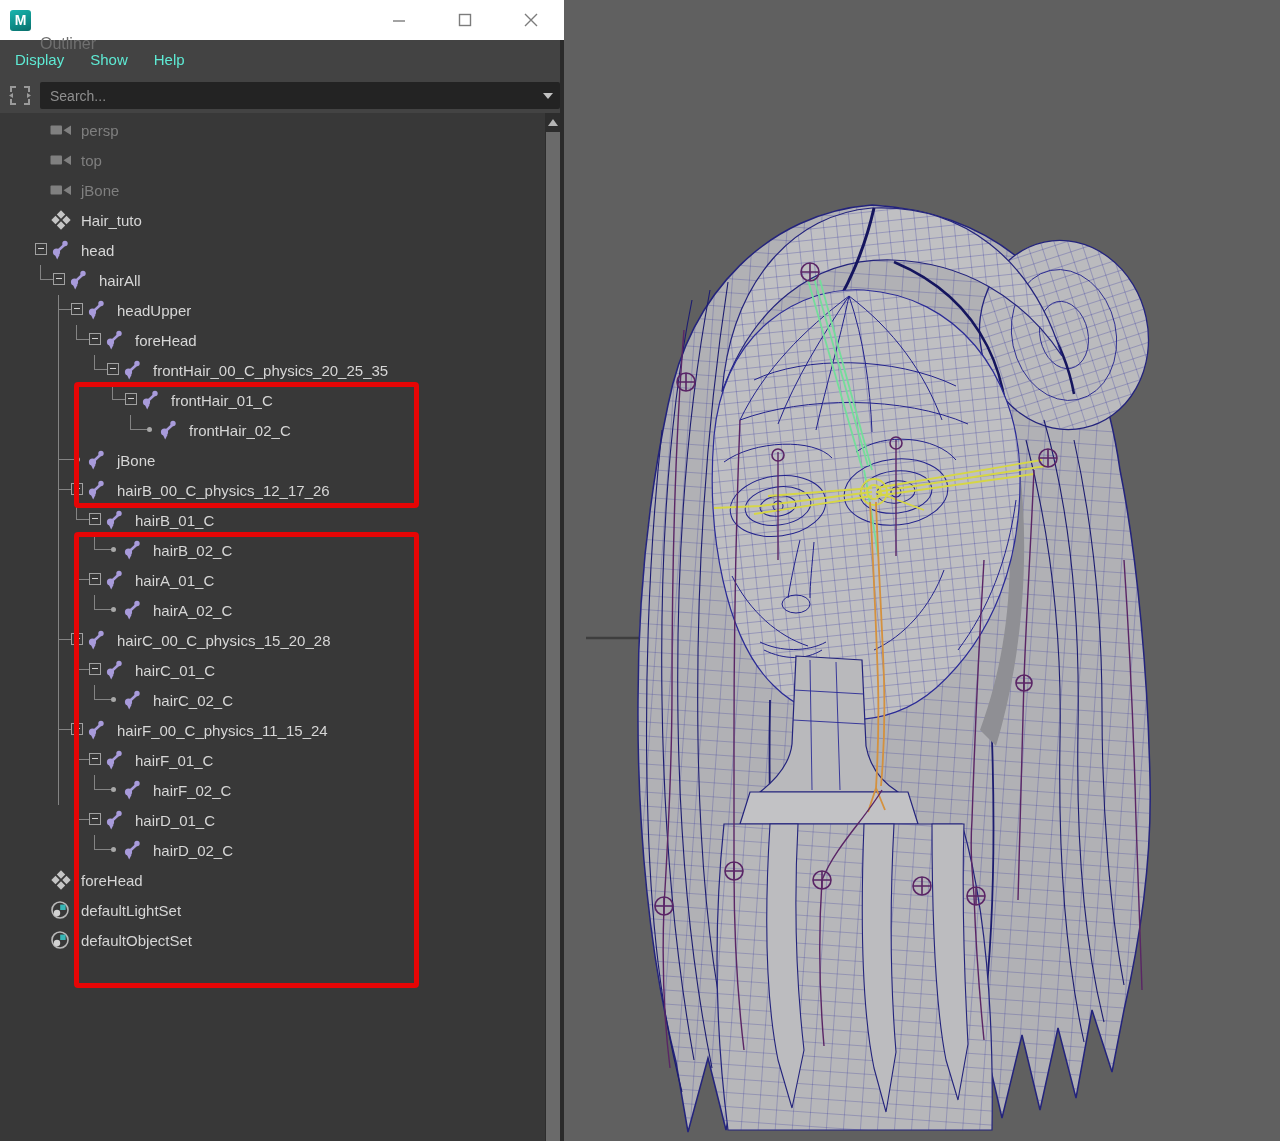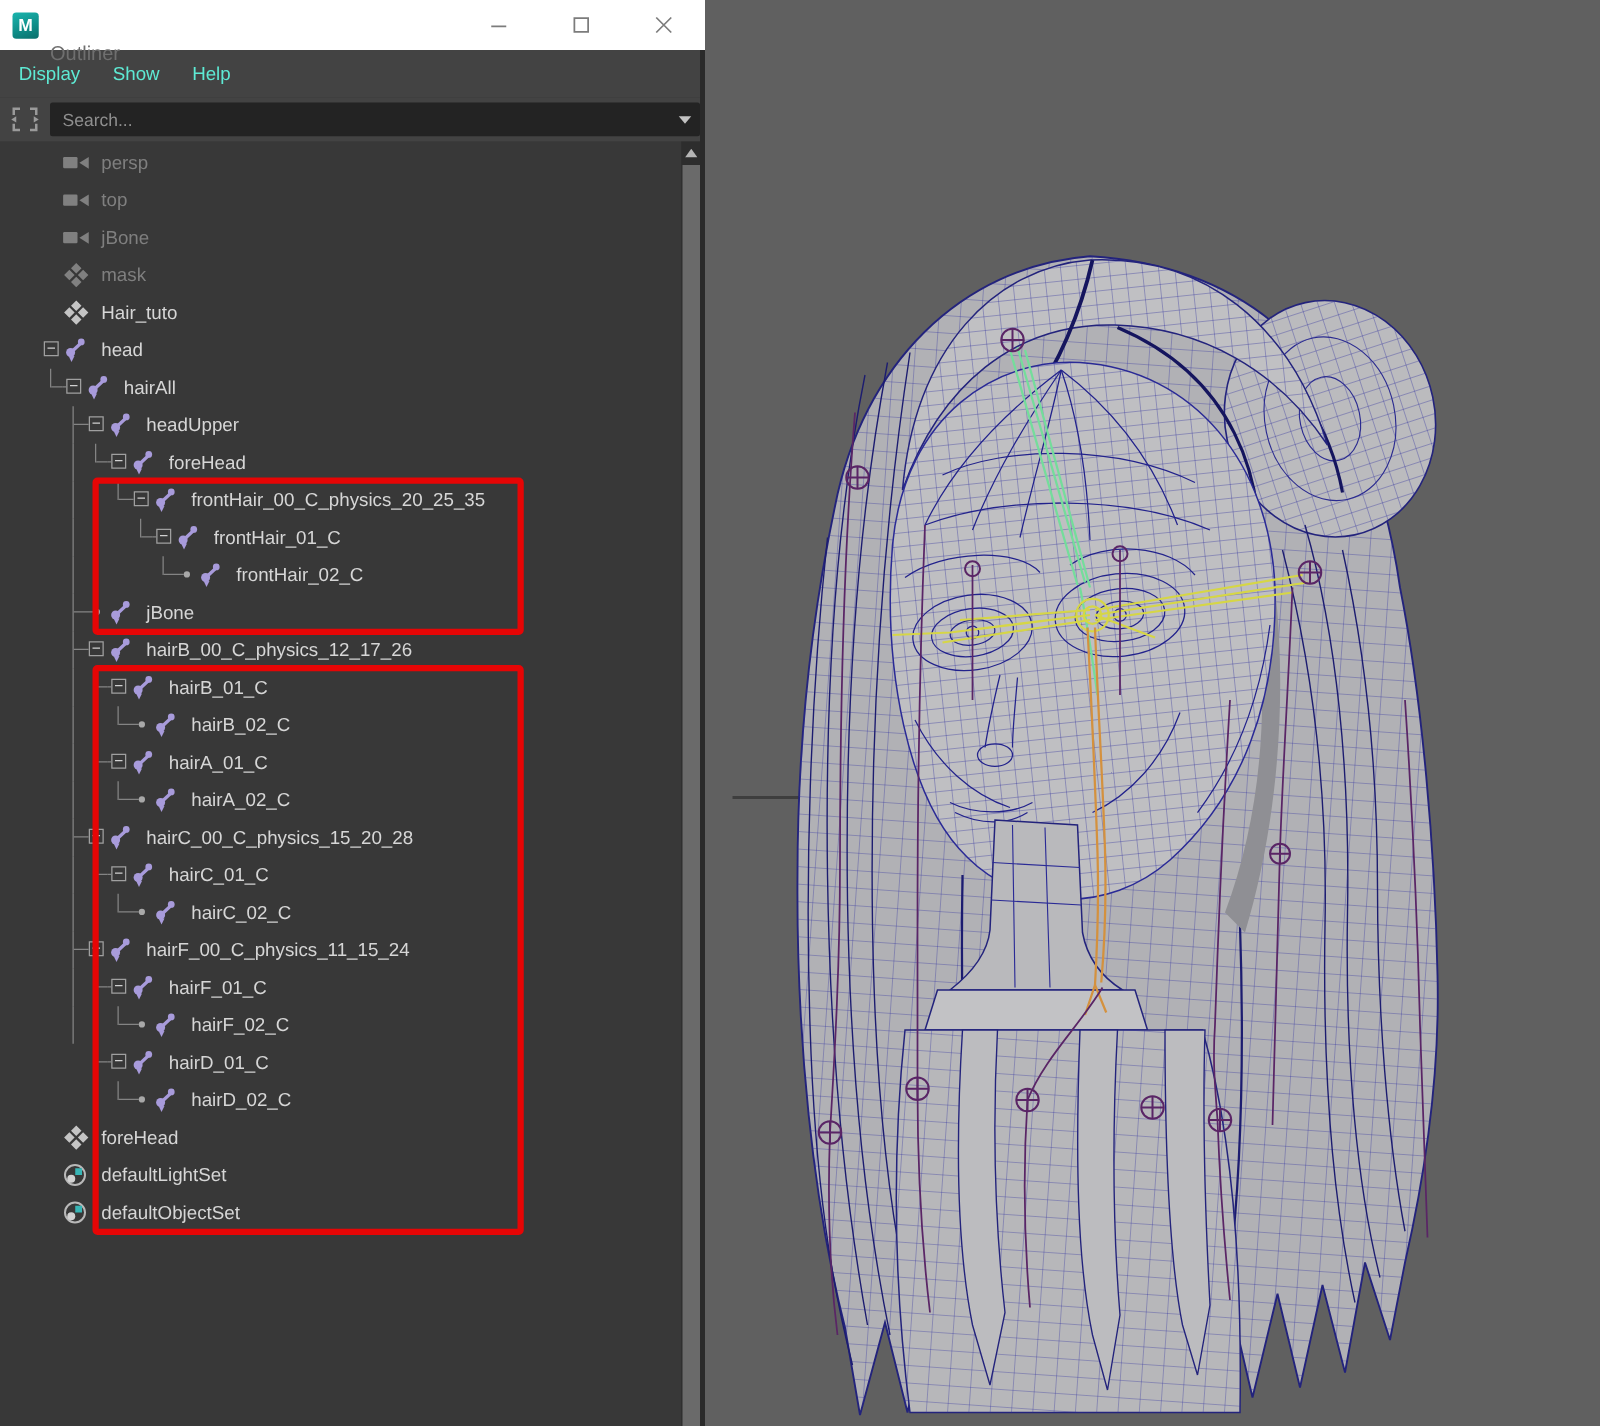--- a/index.html
+++ b/index.html
@@ -136,29 +136,20 @@
       </div>
       <div class="row dim">
         <span class="gc mk"></span>
         <span class="icon">
           <svg width="22" height="18" viewBox="0 0 22 18">
             <rect x="0.5" y="4.5" width="11.5" height="9" rx="1" fill="#808080"></rect>
             <path d="M21 4.5 L21 14 L13.5 9.2 Z" fill="#808080"></path>
           </svg>
         </span>
         <span class="lbl">jBone</span>
-      </div>
-      <div class="row dim">
-        <span class="gc mk"></span>
-        <span class="icon">
-          <svg width="22" height="20" viewBox="0 0 22 20">
-            <path d="M11 0.2999999999999998 L15.2 4.5 L11 8.7 L6.8 4.5 ZM5.5 5.8 L9.7 10 L5.5 14.2 L1.2999999999999998 10 ZM16.5 5.8 L20.7 10 L16.5 14.2 L12.3 10 ZM11 11.3 L15.2 15.5 L11 19.7 L6.8 15.5 Z" fill="#808080"></path>
-          </svg>
-        </span>
-        <span class="lbl">mask</span>
       </div>
       <div class="row">
         <span class="gc mk"></span>
         <span class="icon">
           <svg width="22" height="20" viewBox="0 0 22 20">
             <path d="M11 0.2999999999999998 L15.2 4.5 L11 8.7 L6.8 4.5 ZM5.5 5.8 L9.7 10 L5.5 14.2 L1.2999999999999998 10 ZM16.5 5.8 L20.7 10 L16.5 14.2 L12.3 10 ZM11 11.3 L15.2 15.5 L11 19.7 L6.8 15.5 Z" fill="#c4c4c4"></path>
           </svg>
         </span>
         <span class="lbl">Hair_tuto</span>
       </div>

